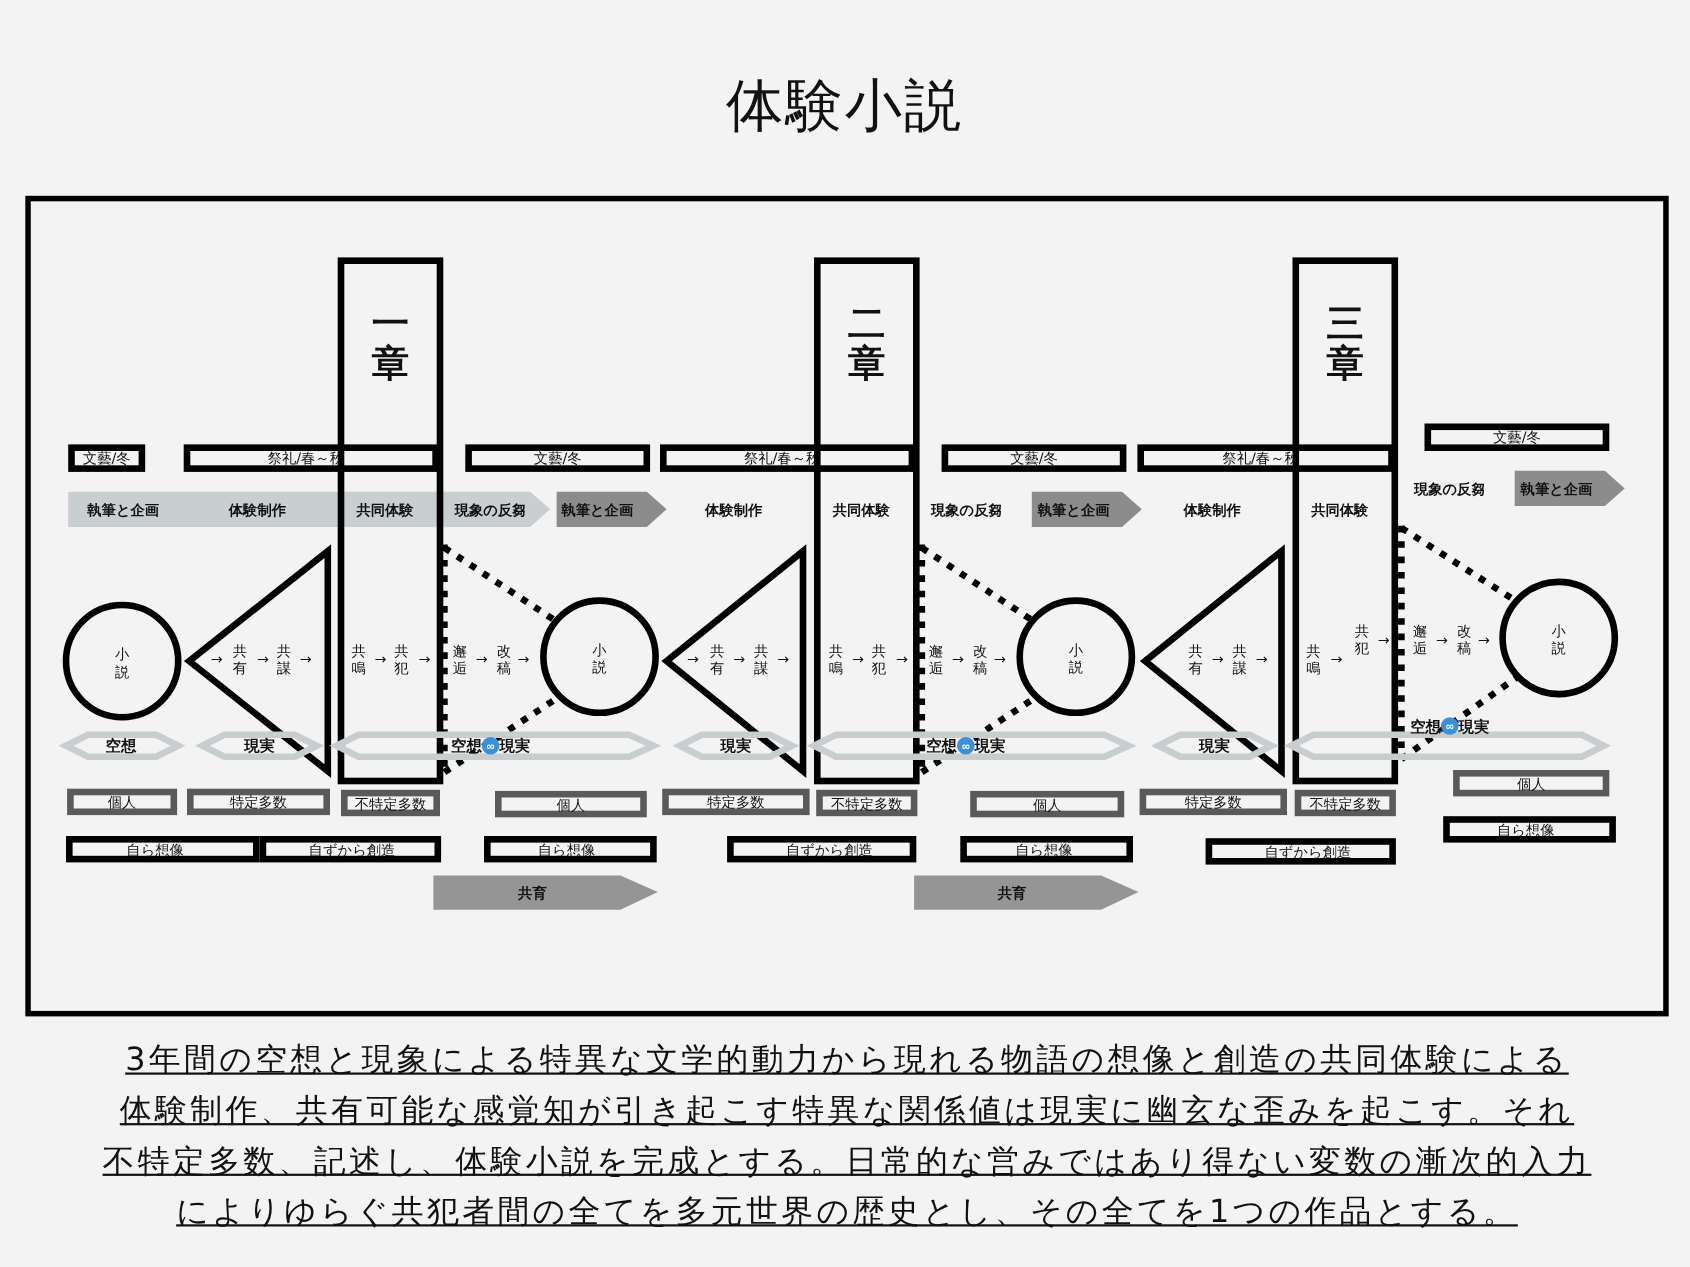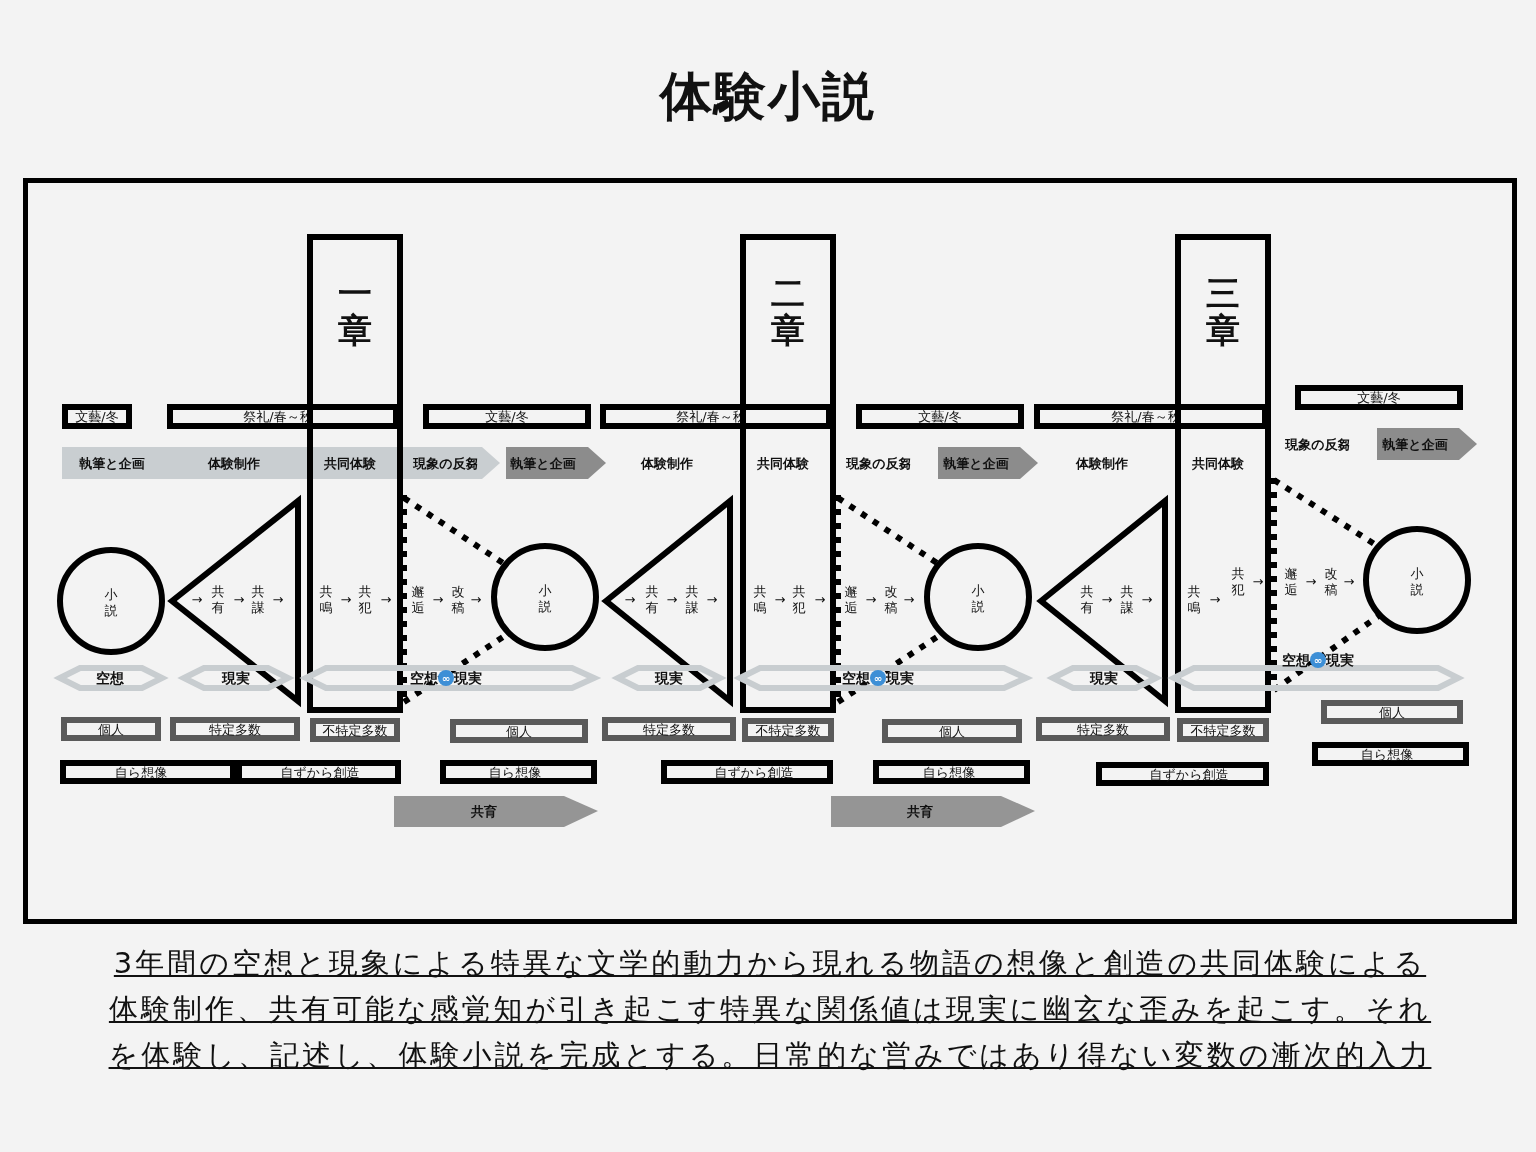--- a/index.html
+++ b/index.html
@@ -1,19 +1,19 @@
 <!DOCTYPE html>
 <html><head>
 <meta charset="utf-8">
 <style>
   html, body { margin:0; padding:0; }
   body { width:1536px; height:1152px; background:#f3f3f3; position:relative; overflow:hidden;
          font-family:"DejaVu Sans", "Liberation Sans", sans-serif; color:#111; }
   #title { position:absolute; left:0; width:1536px; top:62px; text-align:center;
-           font-size:52px; font-weight:bold; letter-spacing:2px; }
+           font-size:52px; font-weight:normal; letter-spacing:2px; }
   #frame { position:absolute; left:23px; top:178px; width:1484px; height:736px;
            border:5px solid #000; box-sizing:content-box; }
   svg#diagram { position:absolute; left:0; top:0; }
   #desc { position:absolute; left:60px; width:1420px; top:940px; text-align:center;
           font-size:29px; line-height:46px; letter-spacing:3px;text-decoration:underline; }
   #desc div { white-space:nowrap; }
   svg text { font-family:"DejaVu Sans", "Liberation Sans", sans-serif; fill:#111; }
 </style>
 </head>
 <body>
@@ -263,14 +263,15 @@
   </g>
   <g font-size="13" font-weight="bold">
     <text x="484" y="816" text-anchor="middle">共育</text>
     <text x="920" y="816" text-anchor="middle">共育</text>
   </g>
 </svg>
 
 <div id="desc">
   <div>3年間の空想と現象による特異な文学的動力から現れる物語の想像と創造の共同体験による</div>
   <div>体験制作、共有可能な感覚知が引き起こす特異な関係値は現実に幽玄な歪みを起こす。それ</div>
-  <div>を体験し、記述し、体験小説を完成とする。日常的な営みではあり得ない変数の漸次的入力</div>
+  <div>不特定多数、記述し、体験小説を完成とする。日常的な営みではあり得ない変数の漸次的入力</div>
+  <div>によりゆらぐ共犯者間の全てを多元世界の歴史とし、その全てを1つの作品とする。</div>
 </div>
 
 </body></html>

